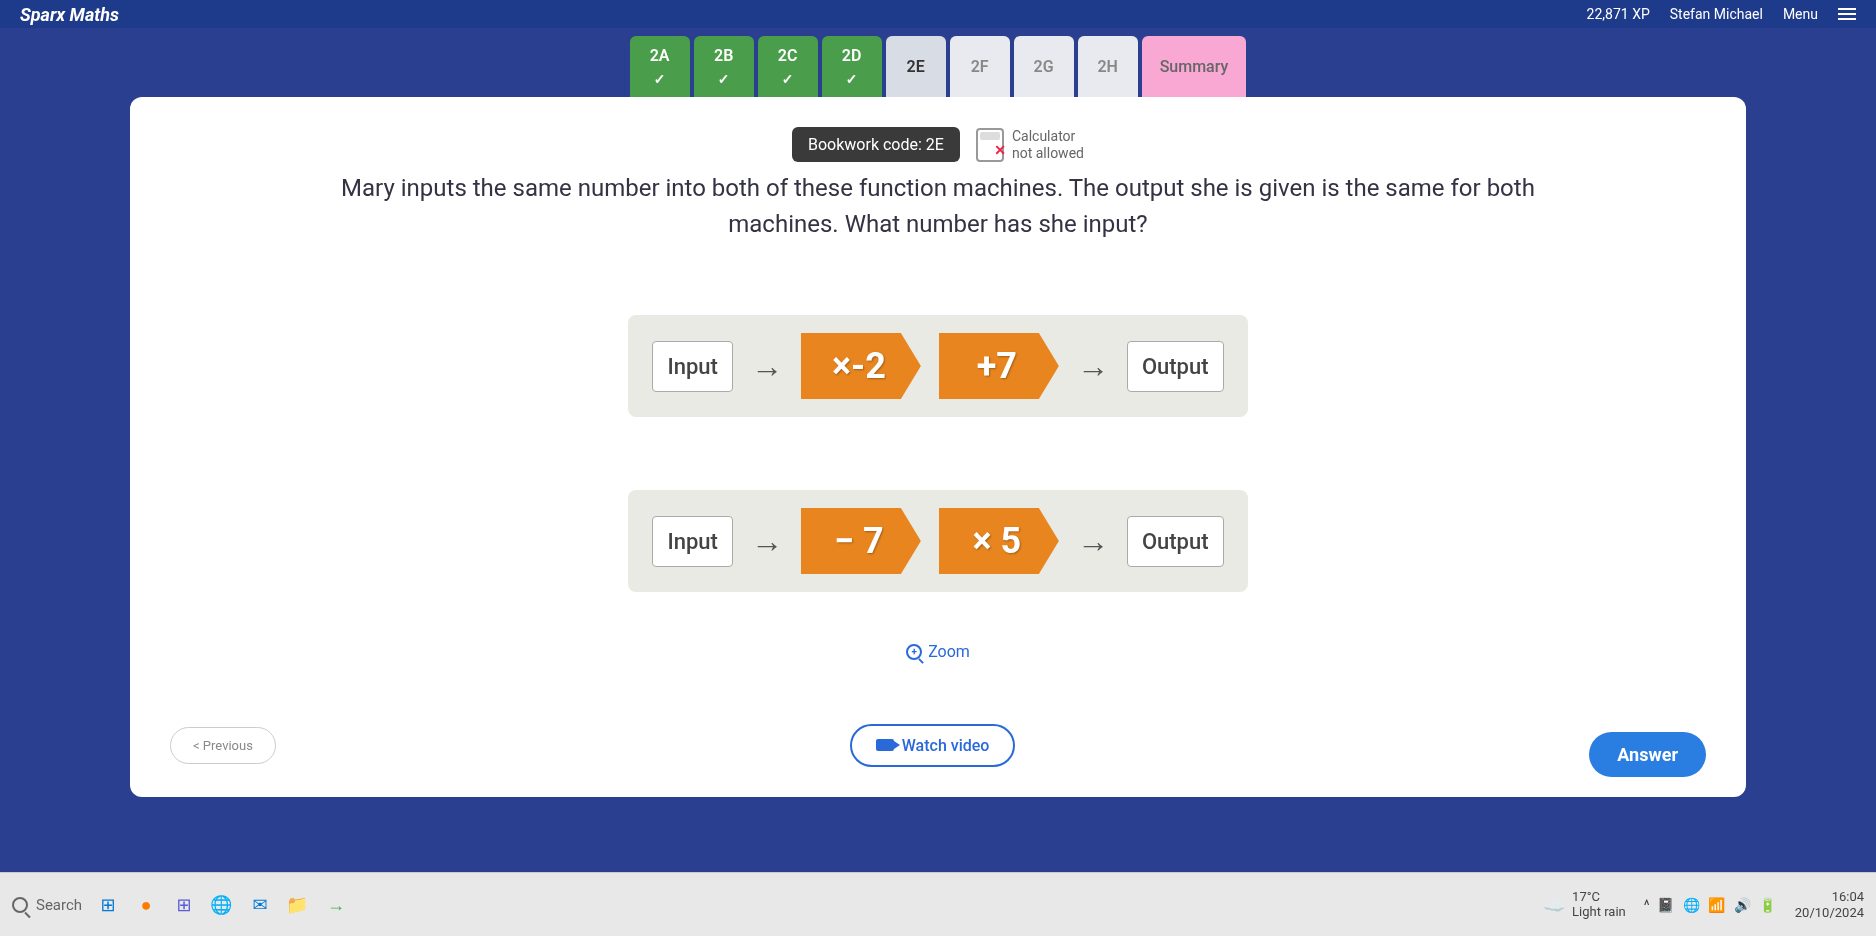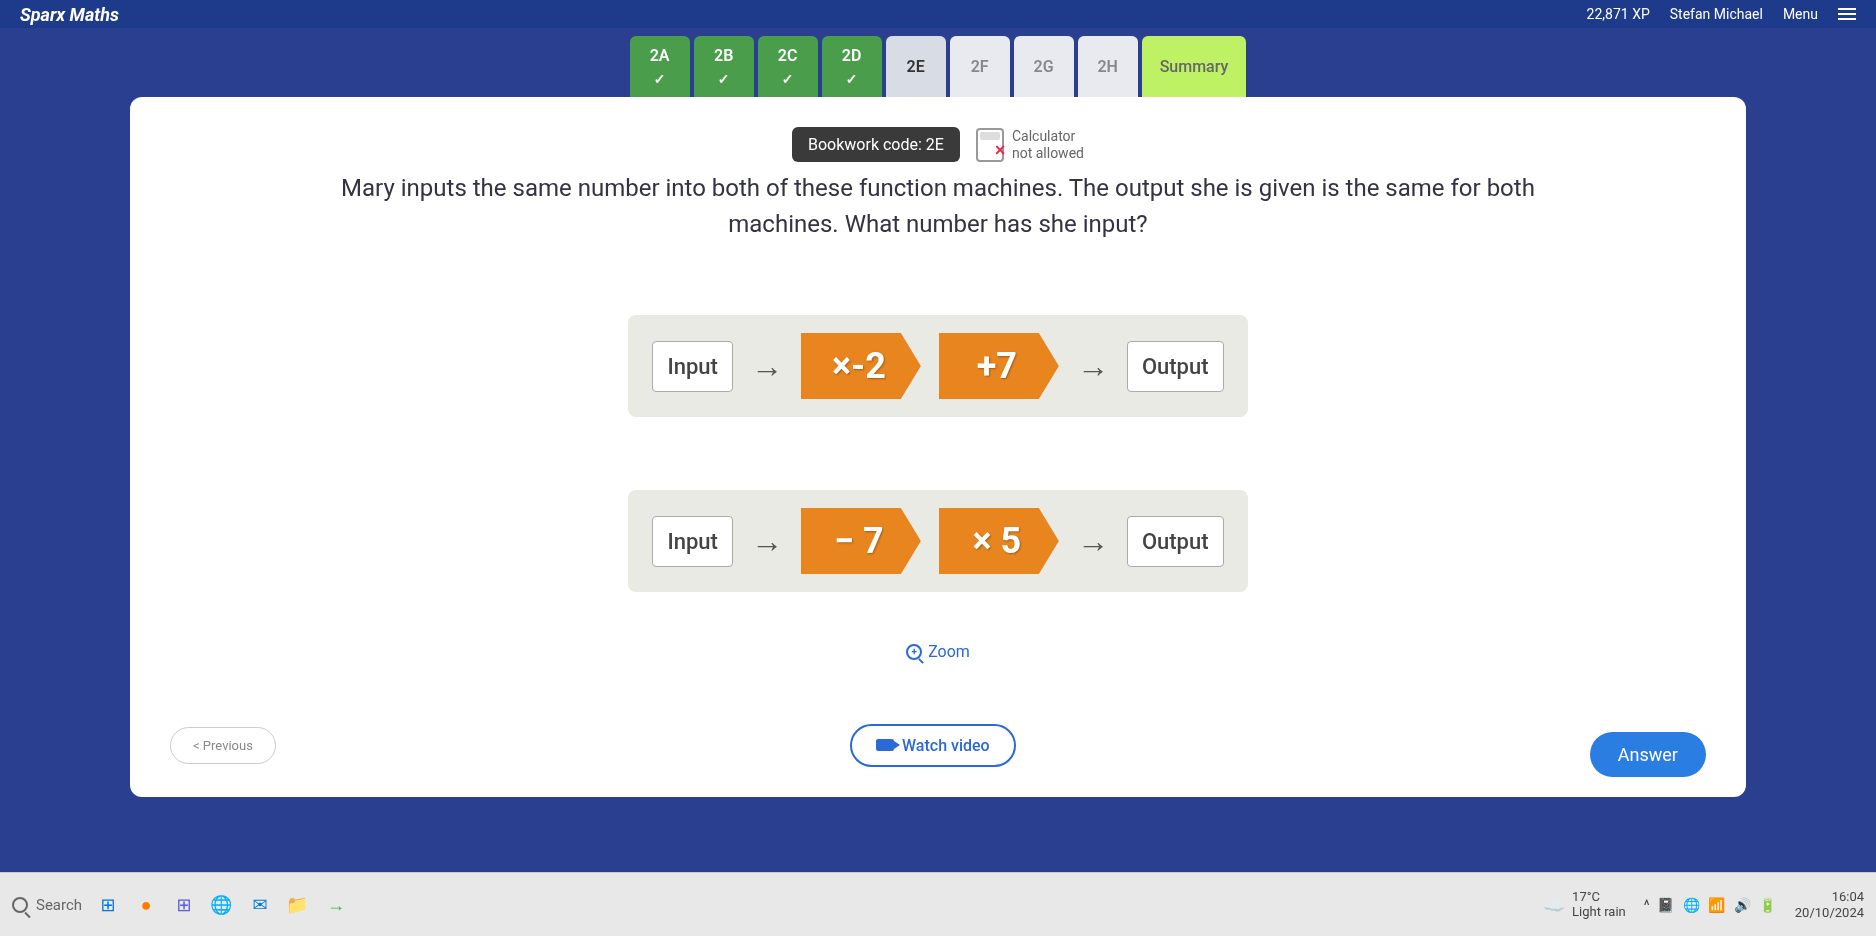--- a/index.html
+++ b/index.html
@@ -9,21 +9,21 @@
     .top-left { font-weight: bold; font-size: 18px; font-style: italic; }
     .top-right { display: flex; align-items: center; gap: 20px; font-size: 14px; }
     .menu-icon { display: flex; flex-direction: column; gap: 3px; cursor: pointer; }
     .menu-icon span { width: 18px; height: 2px; background: white; }
     
     .tabs-row { display: flex; justify-content: center; gap: 4px; padding: 8px 0 0 0; }
     .tab { padding: 10px 18px; font-size: 16px; font-weight: 600; border-radius: 6px 6px 0 0; cursor: pointer; min-width: 60px; text-align: center; display: flex; align-items: center; gap: 6px; justify-content: center; flex-direction: column; }
     .tab.done { background: #4a9d4a; color: white; }
     .tab.current { background: #d8dce4; color: #333; }
     .tab.upcoming { background: #e8eaef; color: #888; }
-    .tab.summary { background: #bef264; color: #666; font-weight: 500; }
+    .tab.summary { background: #f9a8d4; color: #666; font-weight: 500; }
     .check { font-size: 14px; }
     
     .main-panel { background: #fff; margin: 0 130px; border-radius: 12px; padding: 30px 40px; height: 700px; position: relative; }
     
     .meta-row { display: flex; justify-content: center; align-items: center; gap: 16px; }
     .bookwork { background: #3a3a3a; color: white; padding: 8px 16px; border-radius: 6px; font-size: 16px; }
     .calc-block { display: flex; align-items: center; gap: 8px; }
     .calc-icon { width: 28px; height: 34px; border: 2px solid #999; border-radius: 4px; position: relative; display: flex; flex-direction: column; padding: 2px; }
     .calc-screen { height: 8px; background: #ddd; border-radius: 2px; margin-bottom: 2px; }
     .calc-x { position: absolute; bottom: 2px; right: -4px; color: #e24; font-weight: bold; font-size: 14px; }
@@ -39,21 +39,21 @@
     
     .zoom-link { display: flex; justify-content: center; align-items: center; gap: 6px; margin-top: 50px; color: #2969d8; font-size: 16px; cursor: pointer; }
     .zoom-icon { width: 16px; height: 16px; border: 2px solid #2969d8; border-radius: 50%; position: relative; display: inline-flex; align-items: center; justify-content: center; font-size: 10px; font-weight: bold; }
     .zoom-icon::after { content: ''; position: absolute; bottom: -4px; right: -4px; width: 6px; height: 2px; background: #2969d8; transform: rotate(45deg); }
     
     .bottom-row { position: absolute; bottom: 20px; left: 40px; right: 40px; display: flex; align-items: center; justify-content: space-between; }
     .prev-btn { border: 1px solid #ccc; background: white; color: #888; padding: 10px 22px; border-radius: 24px; font-size: 13px; cursor: pointer; }
     .watch-btn { border: 2px solid #2969d8; background: white; color: #2969d8; padding: 10px 24px; border-radius: 24px; font-size: 16px; cursor: pointer; display: flex; align-items: center; gap: 8px; font-weight: 500; }
     .video-icon { width: 18px; height: 12px; background: #2969d8; border-radius: 2px; position: relative; }
     .video-icon::after { content: ''; position: absolute; right: -6px; top: 2px; border-left: 6px solid #2969d8; border-top: 4px solid transparent; border-bottom: 4px solid transparent; }
-    .answer-btn { background: #2a7de1; color: white; padding: 12px 28px; border-radius: 24px; font-size: 18px; cursor: pointer; border: none; font-weight: 400; margin-top: 19px; }
+    .answer-btn { background: #2a7de1; color: white; padding: 12px 28px; border-radius: 24px; font-size: 18px; cursor: pointer; border: none; font-weight: 700; margin-top: 19px; }
     
     .taskbar { position: absolute; bottom: 0; left: 0; right: 0; height: 64px; background: #e8e8e8; border-top: 1px solid #ccc; display: flex; align-items: center; padding: 0 12px; justify-content: space-between; }
     .tb-left { display: flex; align-items: center; gap: 12px; }
     .search-box { display: flex; align-items: center; gap: 8px; color: #666; font-size: 15px; }
     .search-icon { width: 16px; height: 16px; border: 2px solid #666; border-radius: 50%; position: relative; }
     .search-icon::after { content: ''; position: absolute; bottom: -5px; right: -5px; width: 7px; height: 2px; background: #666; transform: rotate(45deg); }
     .tb-icons { display: flex; gap: 10px; align-items: center; }
     .tb-ico { width: 28px; height: 28px; border-radius: 4px; display: flex; align-items: center; justify-content: center; font-size: 18px; }
     .tb-right { display: flex; align-items: center; gap: 18px; font-size: 13px; color: #444; }
     .weather { display: flex; align-items: center; gap: 6px; }

